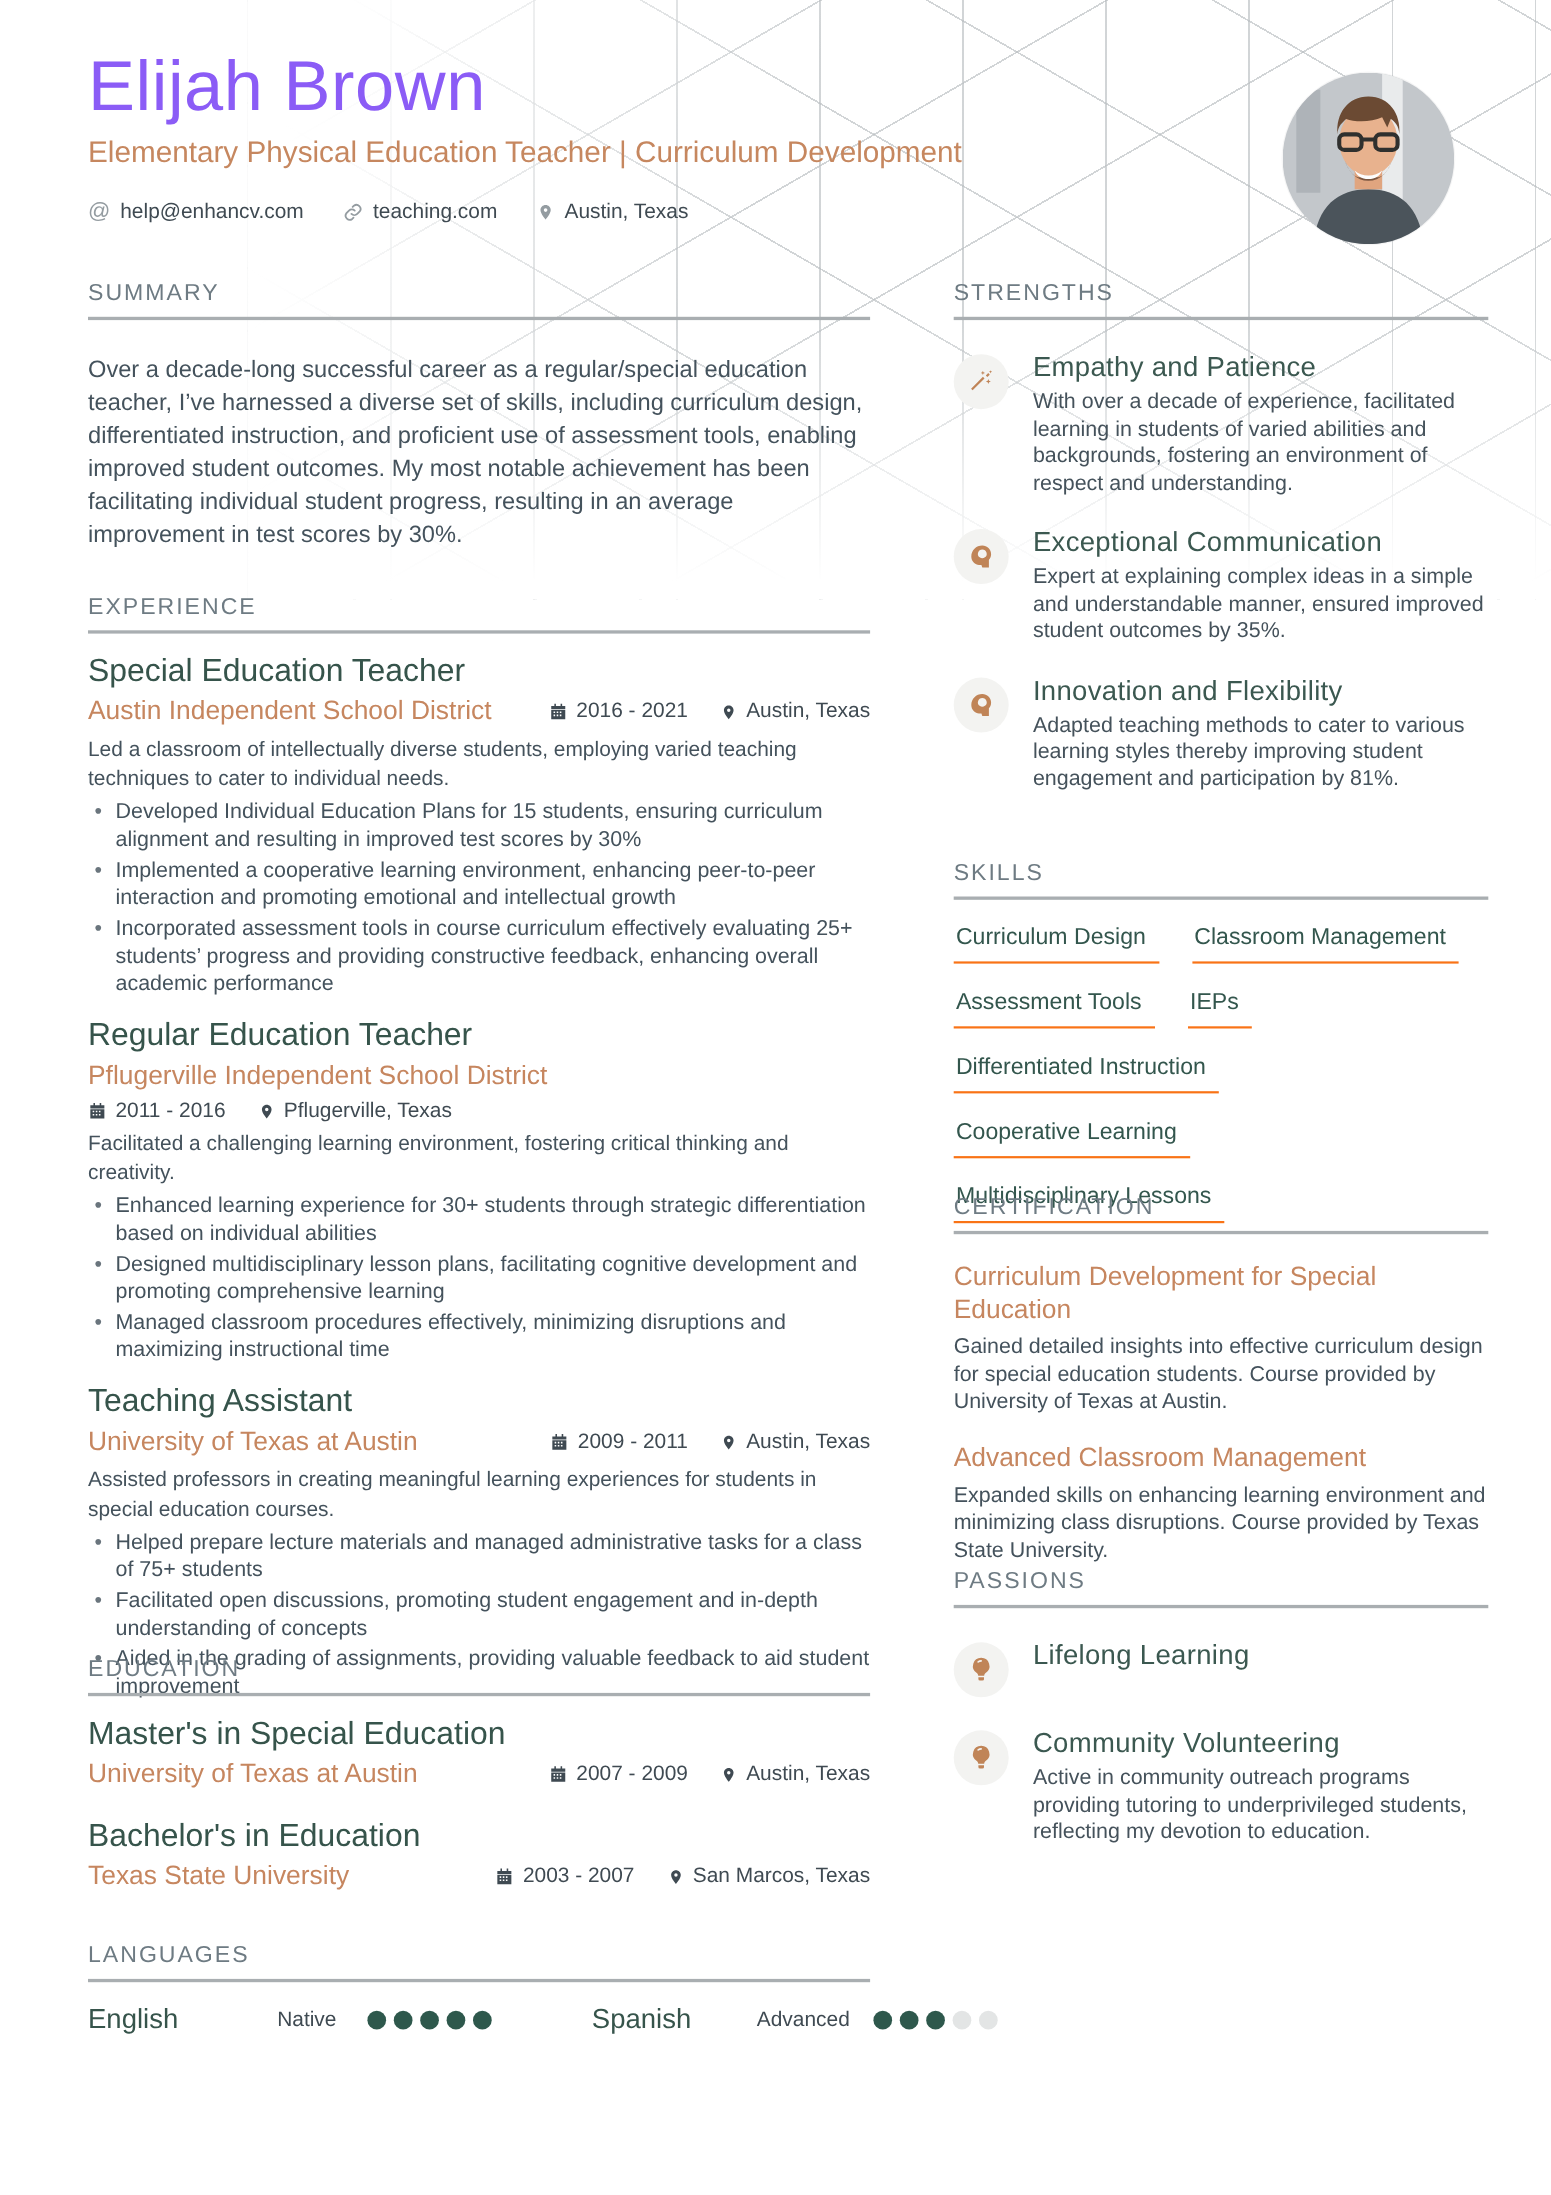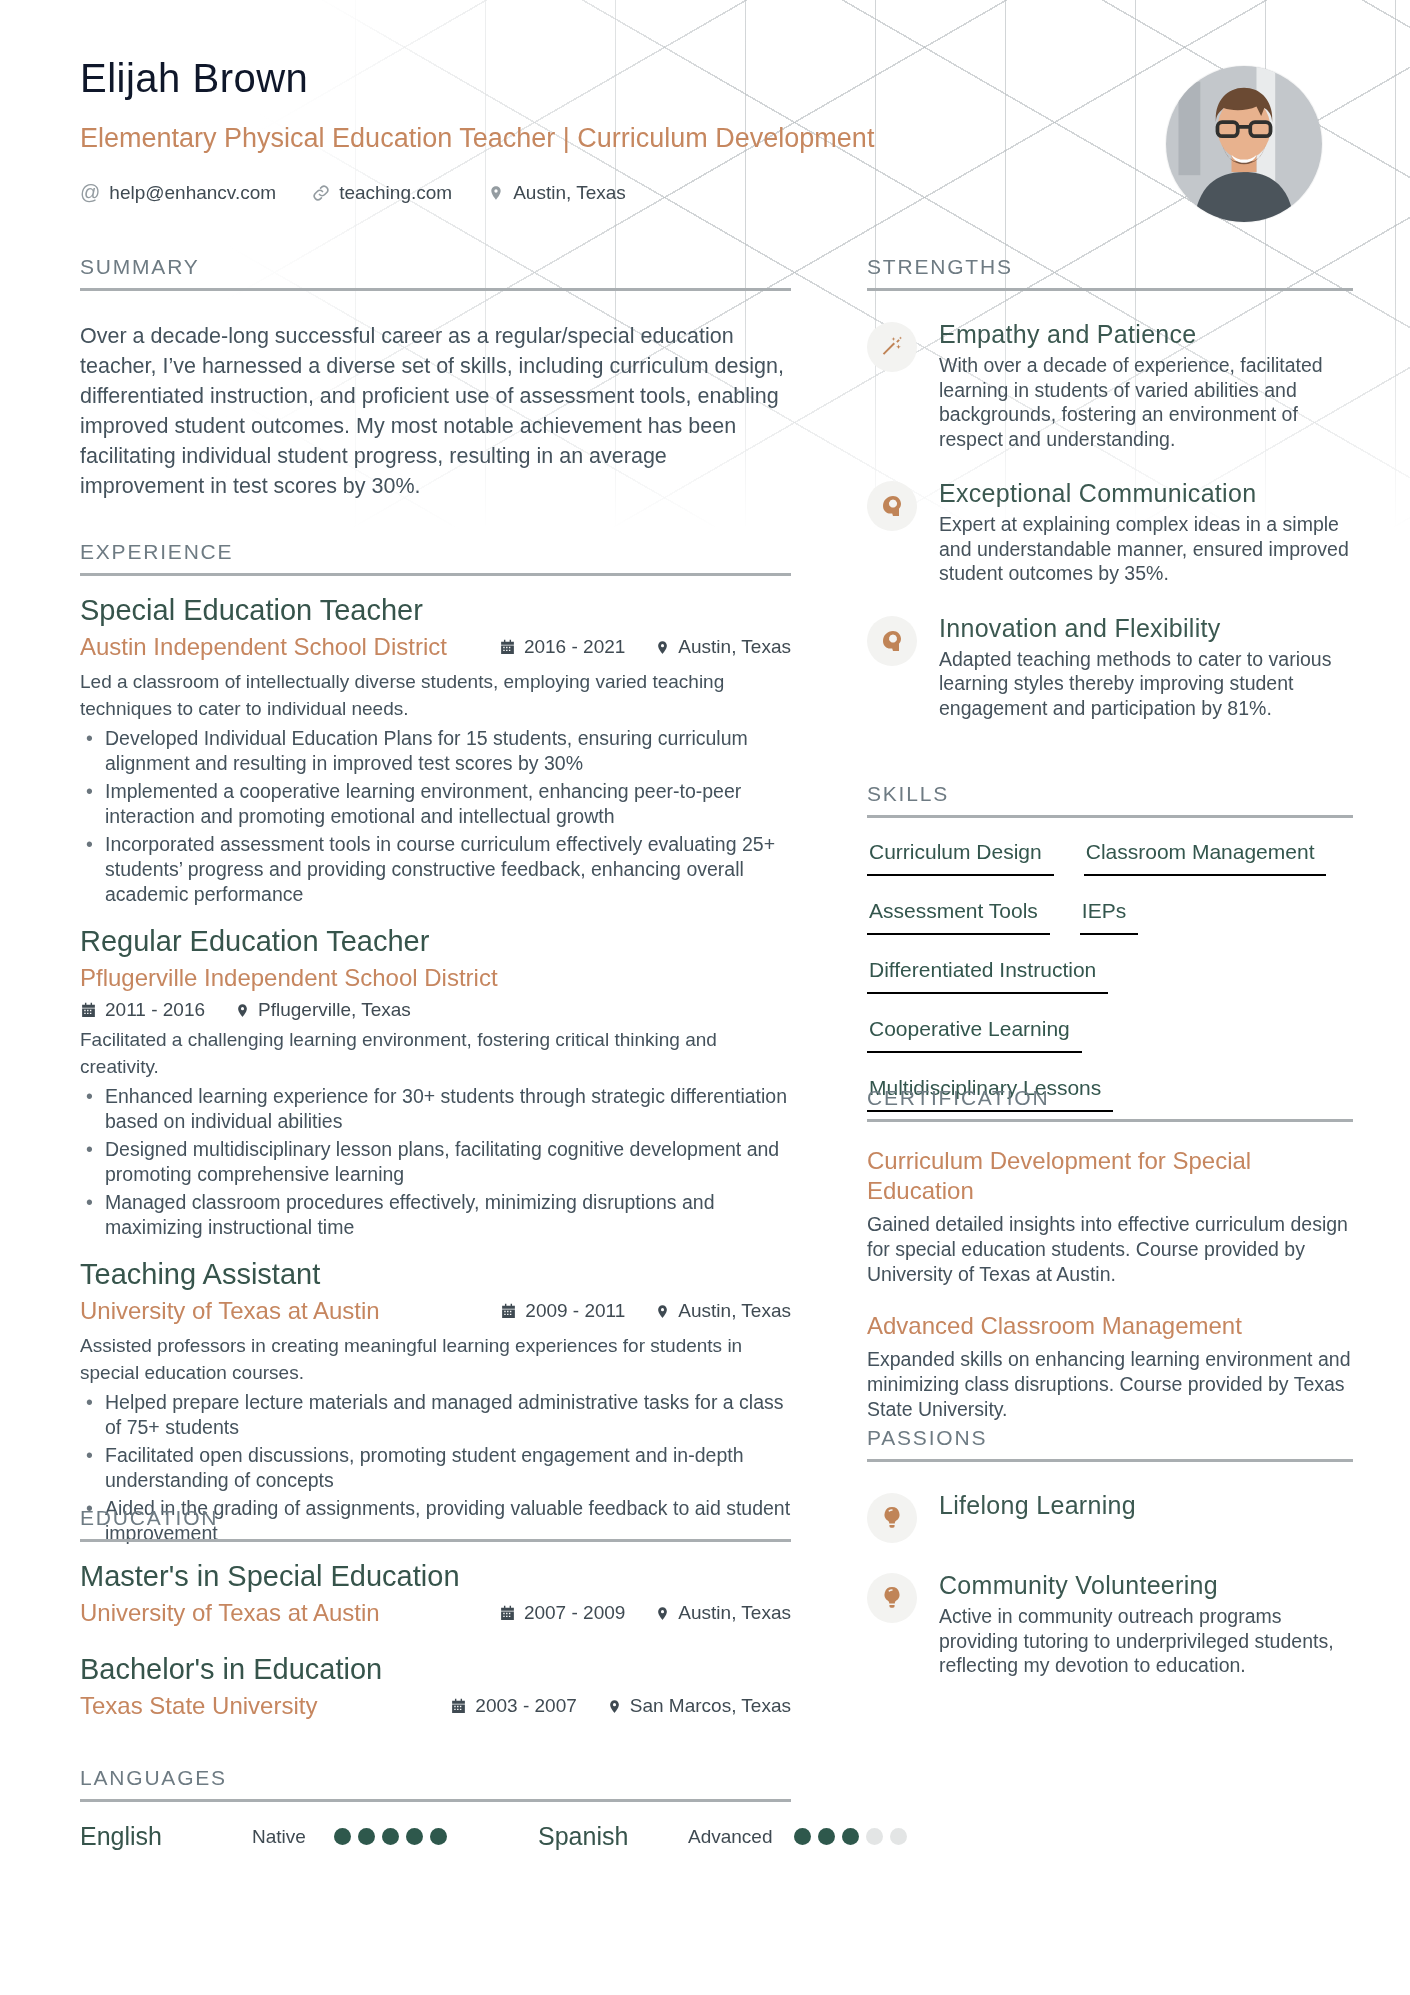--- a/index.html
+++ b/index.html
@@ -18,21 +18,21 @@
   }
   .pattern::after{
     content:"";position:absolute;inset:0;
     background:
       linear-gradient(to bottom, rgba(255,255,255,0) 52%, #ffffff 97%),
       linear-gradient(to right, #ffffff 0%, rgba(255,255,255,0) 14%),
       linear-gradient(115deg, #ffffff 6%, rgba(255,255,255,0) 38%);
   }
   
   .header{position:absolute;left:80px;top:46px;width:1060px;z-index:2;}
-  .name{font-size:40px;line-height:64px;color:#0f172a;letter-spacing:.5px;font-weight:400;}
+  .name{font-size:64px;line-height:64px;color:#8b5cf6;letter-spacing:.5px;font-weight:400;}
   .headline{font-size:27px;line-height:34px;color:#c6875f;margin-top:11px;}
   .contacts{display:flex;align-items:center;gap:36px;margin-top:26px;font-size:19px;color:#3f4a52;}
   .contact{display:flex;align-items:center;gap:9px;}
   .contact .cicon{color:#949ca1;display:inline-flex;}
   .at-glyph{font-size:20px;color:#949ca1;}
   .photo{position:absolute;left:1166px;top:66px;width:156px;height:156px;border-radius:50%;
          overflow:hidden;z-index:2;box-shadow:0 0 0 1px rgba(0,0,0,.04);}
   .photo svg{display:block;width:100%;height:100%;}
   
   .section{position:absolute;z-index:1;}
@@ -60,21 +60,21 @@
   
   .sp-items{margin-top:28px;}
   .sp-item{display:flex;gap:22px;}
   .sp-item + .sp-item{margin-top:27px;}
   .icon-circle{flex:0 0 50px;width:50px;height:50px;border-radius:50%;background:#f3f3f1;
                display:flex;align-items:center;justify-content:center;margin-top:3px;color:#c08457;}
   .sp-title{font-size:25px;line-height:30px;color:#3b5850;letter-spacing:.3px;}
   .sp-text{margin-top:4px;font-size:19.5px;line-height:24.5px;color:#45525b;}
   
   .skill-wrap{margin-top:22px;display:flex;flex-wrap:wrap;column-gap:30px;row-gap:23px;}
-  .skill{font-size:21px;color:#33564d;padding:0 12px 10px 2px;border-bottom:2px solid #000000;white-space:nowrap;}
+  .skill{font-size:21px;color:#33564d;padding:0 12px 10px 2px;border-bottom:2px solid #f97316;white-space:nowrap;}
   
   .cert{margin-top:24px;}
   .cert-title{font-size:24px;line-height:30px;color:#c6865f;}
   .cert-text{margin-top:6px;font-size:19.5px;line-height:25px;color:#44525c;}
   
   .lang-row{margin-top:20px;display:grid;grid-template-columns:172px 82px 128px 76px 150px 106px auto;
             align-items:center;}
   .lang-name{font-size:25px;color:#36544b;}
   .lang-level{font-size:19px;color:#3f4a52;}
   .dots{display:flex;gap:7px;align-items:center;}

